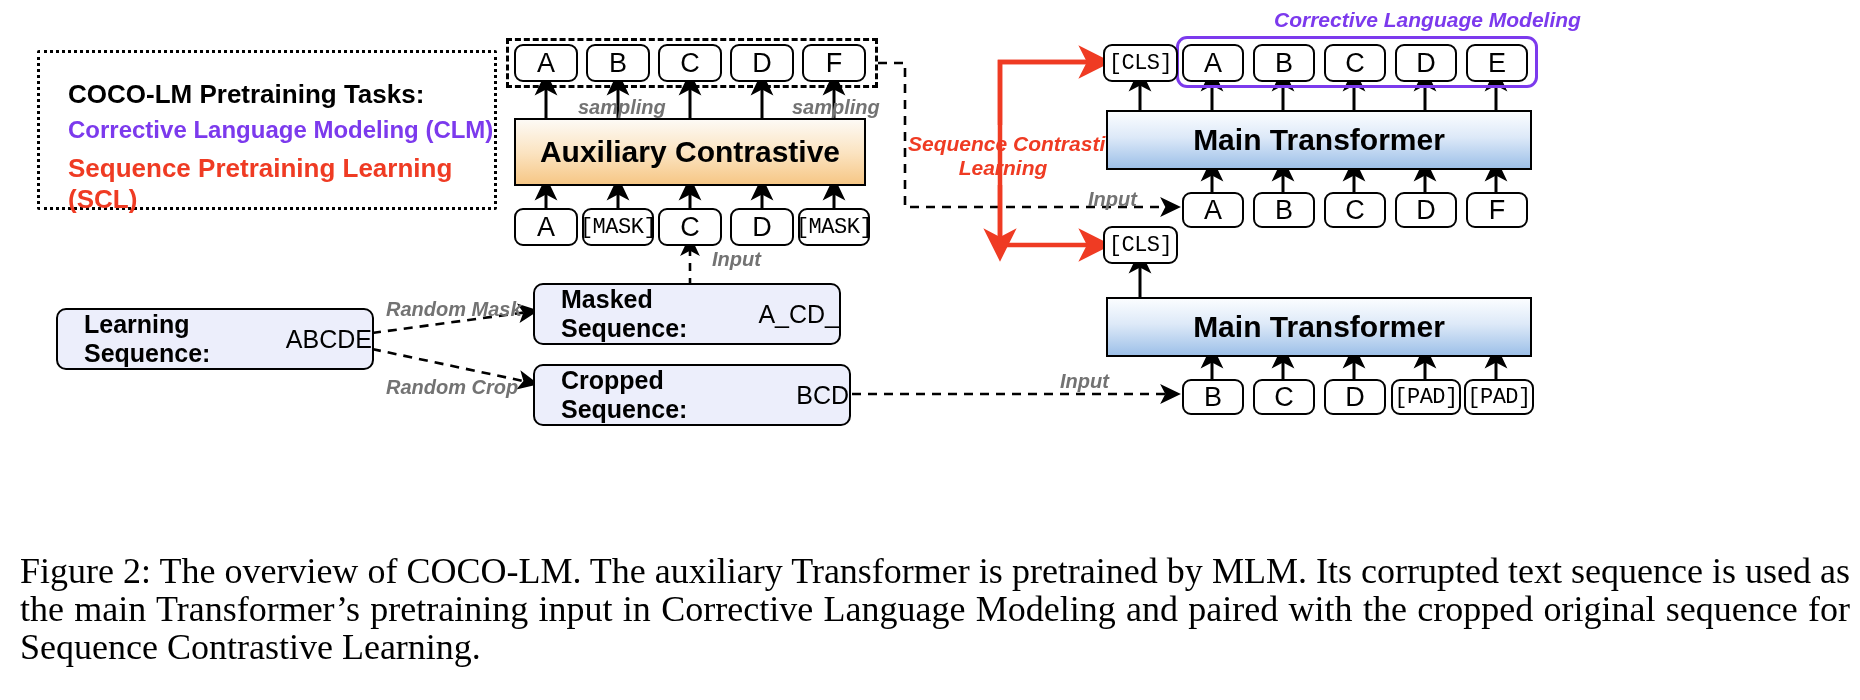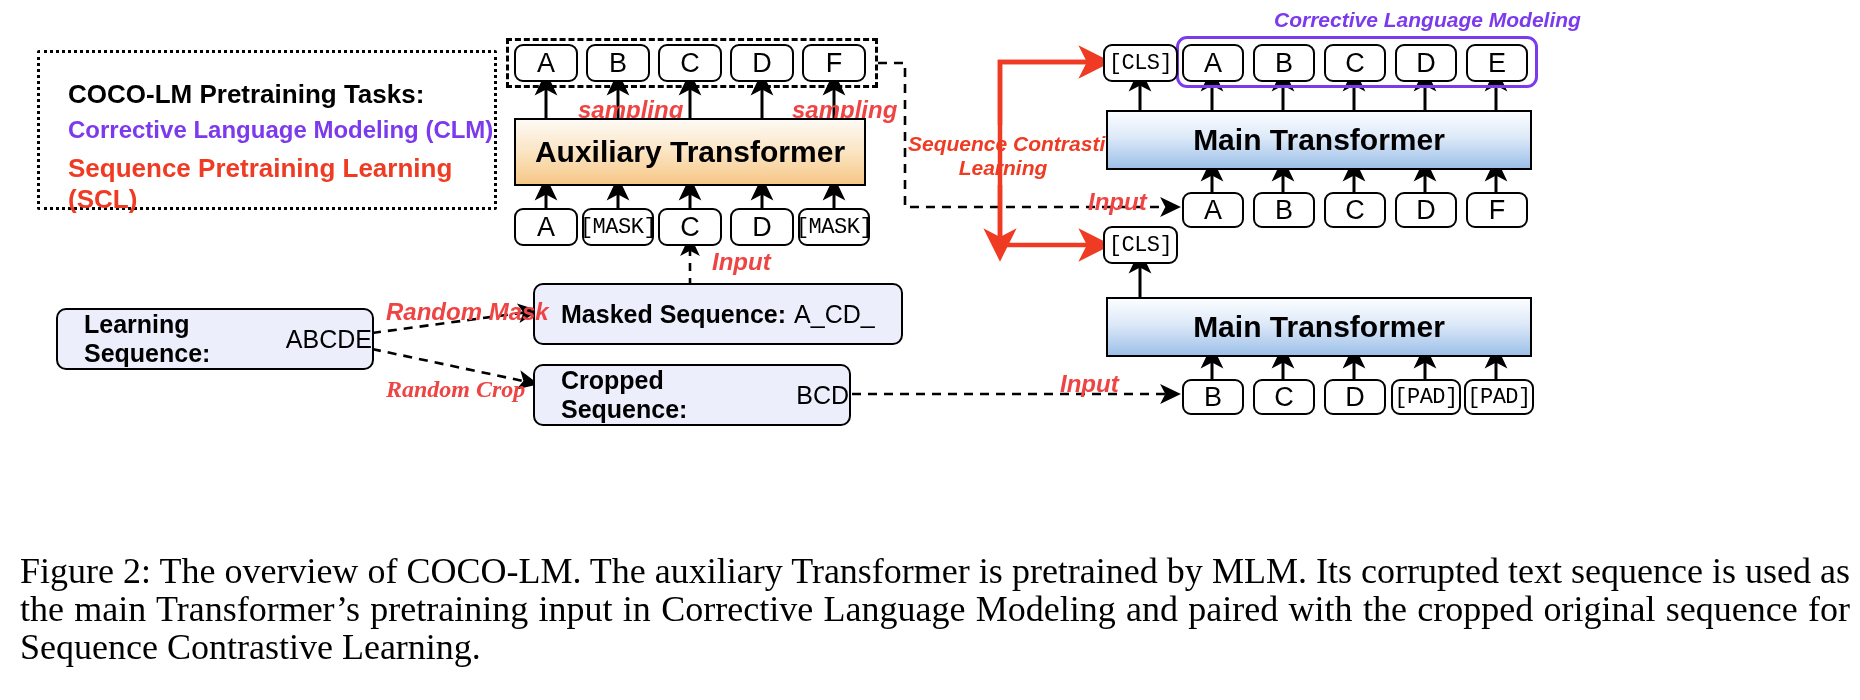--- a/index.html
+++ b/index.html
@@ -28,21 +28,21 @@
   .slab.main{background:linear-gradient(180deg,#fbfdff 0%,#dde9f8 45%,#9dc0e8 100%);}
 
   
   .seqbox{position:absolute;border:2.5px solid #000;border-radius:10px;background:#eceefb;
           box-sizing:border-box;display:flex;align-items:center;
           font-size:25px;color:#000;padding-left:26px;}
   .seqbox b{font-weight:bold;}
   .seqbox .val{font-weight:normal;margin-left:8px;}
 
   
-  .ilab{position:absolute;font-size:24px;font-weight:bold;font-style:italic;color:#ef4444;
+  .ilab{position:absolute;font-size:20px;font-weight:bold;font-style:italic;color:#737373;
         white-space:nowrap;}
   .ilab.red{color:#ef3b23;font-size:21px;text-align:center;line-height:1.15;}
   .clmlab{position:absolute;font-size:21px;font-weight:bold;font-style:italic;color:#7c3aed;
           white-space:nowrap;}
 
   
   .dashbox{position:absolute;border:3px dashed #000;box-sizing:border-box;}
   .clmring{position:absolute;border:3px solid #7c3aed;border-radius:11px;box-sizing:border-box;}
 
   
@@ -155,47 +155,47 @@
 
   <div class="tok" style="left:514px;top:44px;width:64px;height:38px;">A</div>
   <div class="tok" style="left:586px;top:44px;width:64px;height:38px;">B</div>
   <div class="tok" style="left:658px;top:44px;width:64px;height:38px;">C</div>
   <div class="tok" style="left:730px;top:44px;width:64px;height:38px;">D</div>
   <div class="tok" style="left:802px;top:44px;width:64px;height:38px;">F</div>
 
   <div class="ilab" style="left:578px;top:96px;">sampling</div>
   <div class="ilab" style="left:792px;top:96px;">sampling</div>
 
-  <div class="slab aux" style="left:514px;top:118px;width:352px;height:68px;">Auxiliary Transformer</div>
+  <div class="slab aux" style="left:514px;top:118px;width:352px;height:68px;">Auxiliary Contrastive</div>
 
   <div class="tok" style="left:514px;top:208px;width:64px;height:38px;">A</div>
   <div class="tok mono" style="left:582px;top:208px;width:72px;height:38px;">[MASK]</div>
   <div class="tok" style="left:658px;top:208px;width:64px;height:38px;">C</div>
   <div class="tok" style="left:730px;top:208px;width:64px;height:38px;">D</div>
   <div class="tok mono" style="left:798px;top:208px;width:72px;height:38px;">[MASK]</div>
 
   <div class="ilab" style="left:712px;top:248px;">Input</div>
 
   <div class="seqbox" style="left:56px;top:308px;width:318px;height:62px;">
     <b>Learning Sequence:</b>
     <span class="val">ABCDE</span>
   </div>
 
-  <div class="seqbox" style="left:533px;top:283px;width:370px;height:62px;">
+  <div class="seqbox" style="left:533px;top:283px;width:308px;height:62px;">
     <b>Masked Sequence:</b>
     <span class="val">A_CD_</span>
   </div>
 
   <div class="seqbox" style="left:533px;top:364px;width:318px;height:62px;">
     <b>Cropped Sequence:</b>
     <span class="val">BCD</span>
   </div>
 
   <div class="ilab" style="left:386px;top:298px;">Random Mask</div>
-  <div class="ilab" style="left:386px;top:376px;font-family:Liberation Serif, serif;">Random Crop</div>
+  <div class="ilab" style="left:386px;top:376px;">Random Crop</div>
 
   <div class="ilab red" style="left:908px;top:132px;width:190px;">
     <span>Sequence Contrastive</span><br>
     <span>Learning</span>
   </div>
 
   <div class="clmlab" style="left:1274px;top:8px;">Corrective Language Modeling</div>
 
   <div class="clmring" style="left:1176px;top:36px;width:362px;height:52px;"></div>
 

